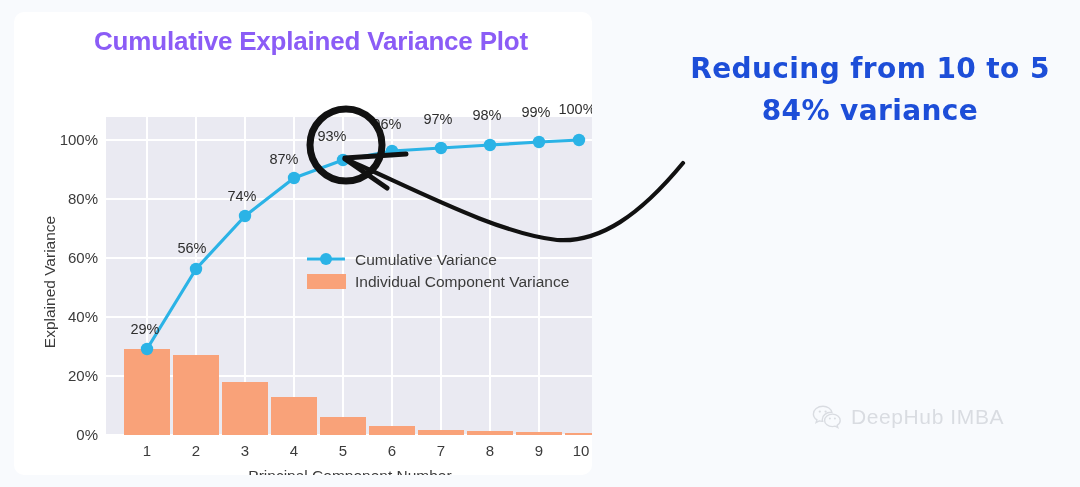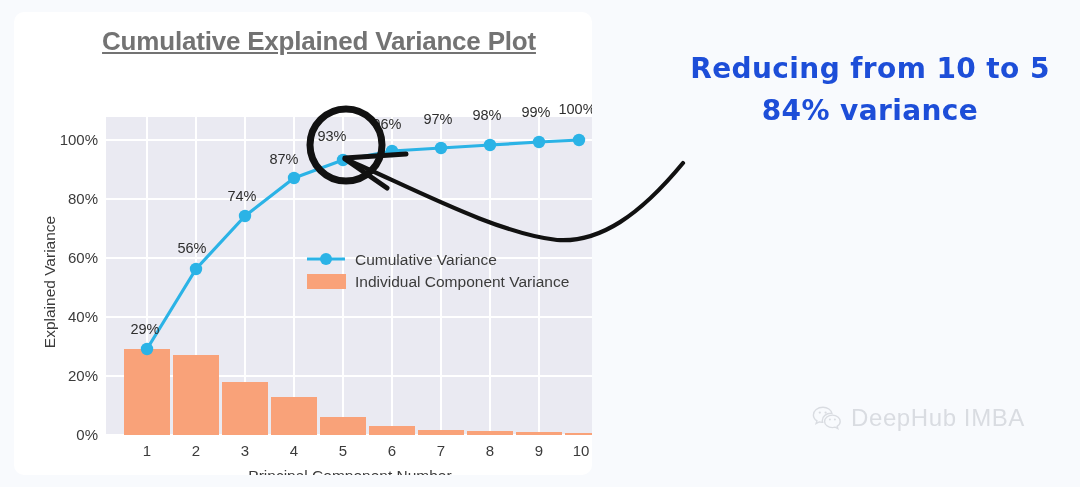--- a/index.html
+++ b/index.html
@@ -10,24 +10,24 @@
     position:relative;overflow:hidden;
   }
   #stage{position:absolute;inset:0;}
 
   
   .card{
     position:absolute;left:14px;top:12px;width:578px;height:463px;
     background:#ffffff;border-radius:10px;
   }
   .chart-title{
-    position:absolute;left:16px;top:14px;width:578px;
+    position:absolute;left:8px;top:14px;width:578px;
     text-align:center;
-    font-size:26px;font-weight:bold;color:#737373;
-    line-height:1.16;letter-spacing:-0.2px;text-decoration:underline;
+    font-size:26px;font-weight:bold;color:#8b5cf6;
+    line-height:1.16;letter-spacing:-0.2px;
   }
 
   
   .plot-wrap{position:absolute;left:0;top:0;width:578px;height:463px;}
   .plot-svg{position:absolute;left:0;top:0;}
 
   
   .note{
     position:absolute;left:668px;top:48px;width:404px;
     text-align:center;
@@ -37,21 +37,21 @@
     letter-spacing:0.4px;
   }
 
   
   .watermark{
     position:absolute;left:812px;top:404px;
     display:flex;align-items:center;gap:9px;
     opacity:.82;
   }
   .wm-text{
-    font-size:24px;color:#d3d6dc;letter-spacing:.6px;
+    font-size:21px;color:#d3d6dc;letter-spacing:.6px;
     font-family:"Liberation Sans", sans-serif;
   }
 </style>
 </head>
 <body>
 
 <div id="stage">
 
   <div class="card">
 

